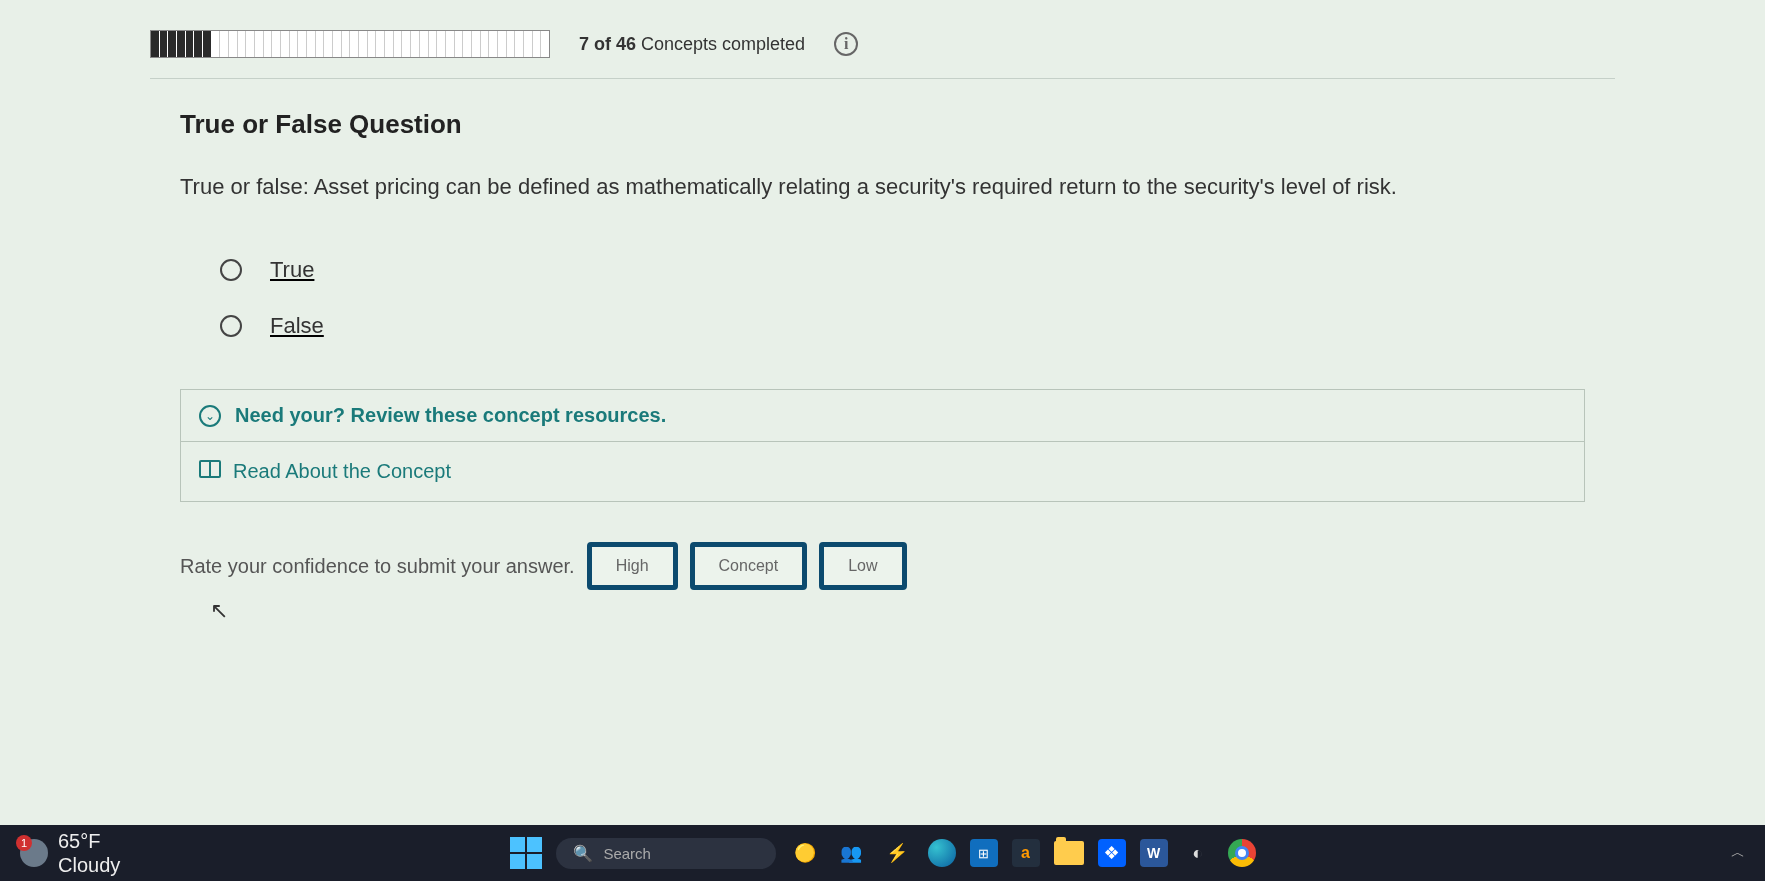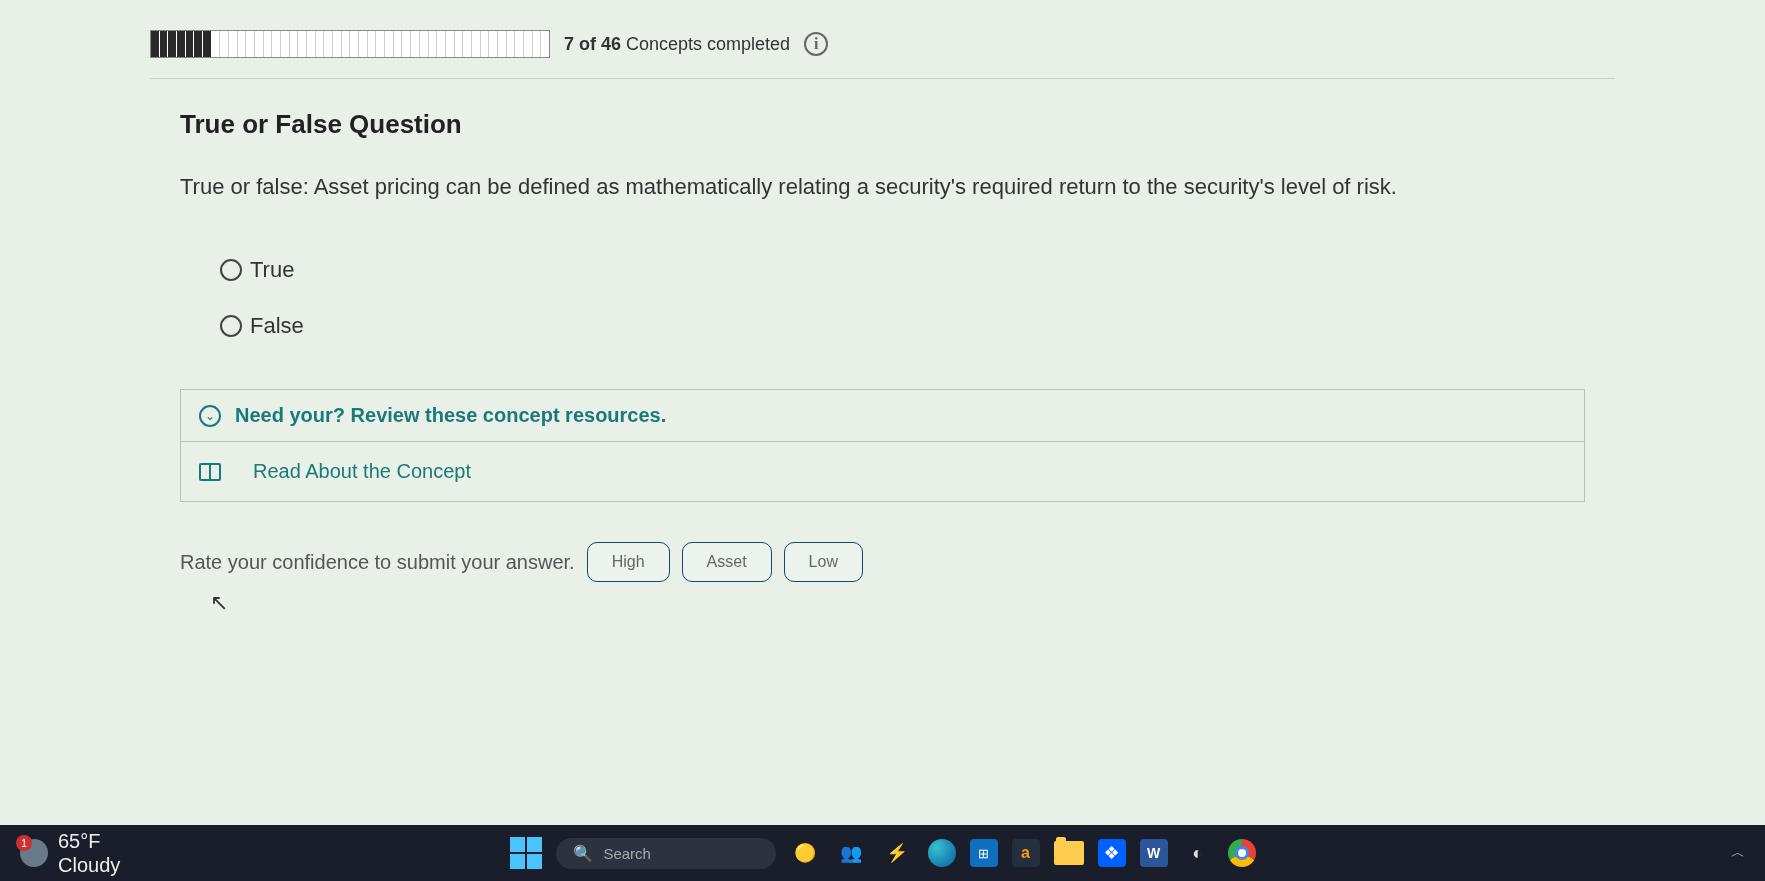--- a/index.html
+++ b/index.html
@@ -10,21 +10,21 @@
     height: 881px;
     overflow: hidden;
     position: relative;
   }
   .content-area {
     padding: 30px 150px 0 150px;
   }
   .progress-row {
     display: flex;
     align-items: center;
-    gap: 14px;
+    gap: 29px;
     padding-bottom: 20px;
     border-bottom: 1px solid #c5d0c8;
     margin-bottom: 30px;
   }
   .progress-bar {
     width: 400px;
     height: 28px;
     display: flex;
     border: 1px solid #888;
     background: #fff;
@@ -40,21 +40,21 @@
   .info-icon {
     width: 24px; height: 24px; border: 2px solid #666; border-radius: 50%;
     display: inline-flex; align-items: center; justify-content: center;
     font-family: Georgia, serif; font-weight: bold; color: #666; cursor: pointer;
   }
   .question-block { padding: 0 30px; }
   .question-title { font-size: 26px; font-weight: bold; color: #222; margin-bottom: 30px; }
   .question-text { font-size: 22px; color: #333; margin-bottom: 54px; line-height: 1.5; }
   .options { padding-left: 40px; }
   .option-row {
-    display: flex; align-items: center; gap: 8px; margin-bottom: 30px; cursor: pointer;
+    display: flex; align-items: center; gap: 28px; margin-bottom: 30px; cursor: pointer; text-decoration: underline;
   }
   .radio {
     width: 22px; height: 22px; border: 2.5px solid #444; border-radius: 50%;
     flex-shrink: 0;
   }
   .option-label { font-size: 22px; color: #333; }
   .help-block {
     margin-top: 50px;
     border: 1px solid #b8c4ba;
   }
@@ -64,38 +64,38 @@
     border-bottom: 1px solid #b8c4ba;
     cursor: pointer;
   }
   .chevron-circle {
     width: 22px; height: 22px; border: 2px solid #1a7a7a; border-radius: 50%;
     display: inline-flex; align-items: center; justify-content: center;
     color: #1a7a7a; font-size: 12px;
   }
   .help-header-text { font-size: 20px; font-weight: bold; color: #1a7a7a; }
   .help-body {
-    display: flex; align-items: center; gap: 32px;
+    display: flex; gap: 12px;
     padding: 18px;
   }
   .book-icon {
     width: 22px; height: 18px; border: 2px solid #1a7a7a; border-radius: 2px;
     position: relative; flex-shrink: 0;
   }
   .book-icon::after { content:""; position:absolute; left:50%; top:0; bottom:0; width:2px; background:#1a7a7a; transform:translateX(-50%);}
   .help-link { font-size: 20px; color: #1a7a7a; cursor: pointer; }
   .confidence-row {
     display: flex; align-items: center; gap: 12px;
     margin-top: 40px;
   }
   .confidence-text { font-size: 20px; color: #555; }
   .conf-btn {
-    border: 1px solid #0c4a6e; background: rgba(255,255,255,0.2);
+    border: 5px solid #0c4a6e; background: rgba(255,255,255,0.2);
     padding: 10px 24px; font-size: 16px; color: #666; cursor: pointer;
-    border-radius: 10px;
+    border-radius: 4px;
   }
   .cursor-icon {
     font-size: 22px; color: #333; margin-top: 8px; padding-left: 30px;
   }
 
   
   .taskbar {
     position: absolute; left: 0; right: 0; bottom: 0; height: 56px;
     background: #1a1e2a;
     display: flex; align-items: center; padding: 0 20px; gap: 14px;
@@ -220,21 +220,21 @@
       </div>
       <div class="help-body">
         <span class="book-icon"></span>
         <span class="help-link">Read About the Concept</span>
       </div>
     </div>
 
     <div class="confidence-row">
       <span class="confidence-text">Rate your confidence to submit your answer.</span>
       <button class="conf-btn">High</button>
-      <button class="conf-btn">Asset</button>
+      <button class="conf-btn">Concept</button>
       <button class="conf-btn">Low</button>
     </div>
     <div class="cursor-icon">↖</div>
   </div>
 </div>
 
 <div class="taskbar">
   <div class="weather">
     <div class="weather-icon">
       <span class="weather-badge">1</span>

